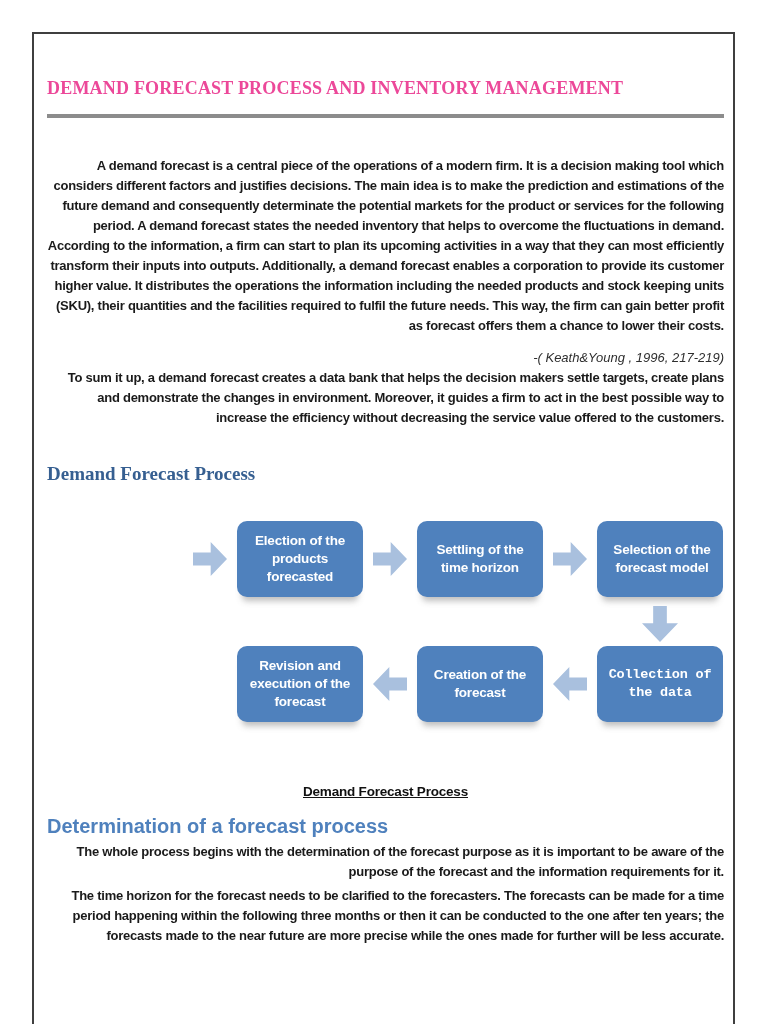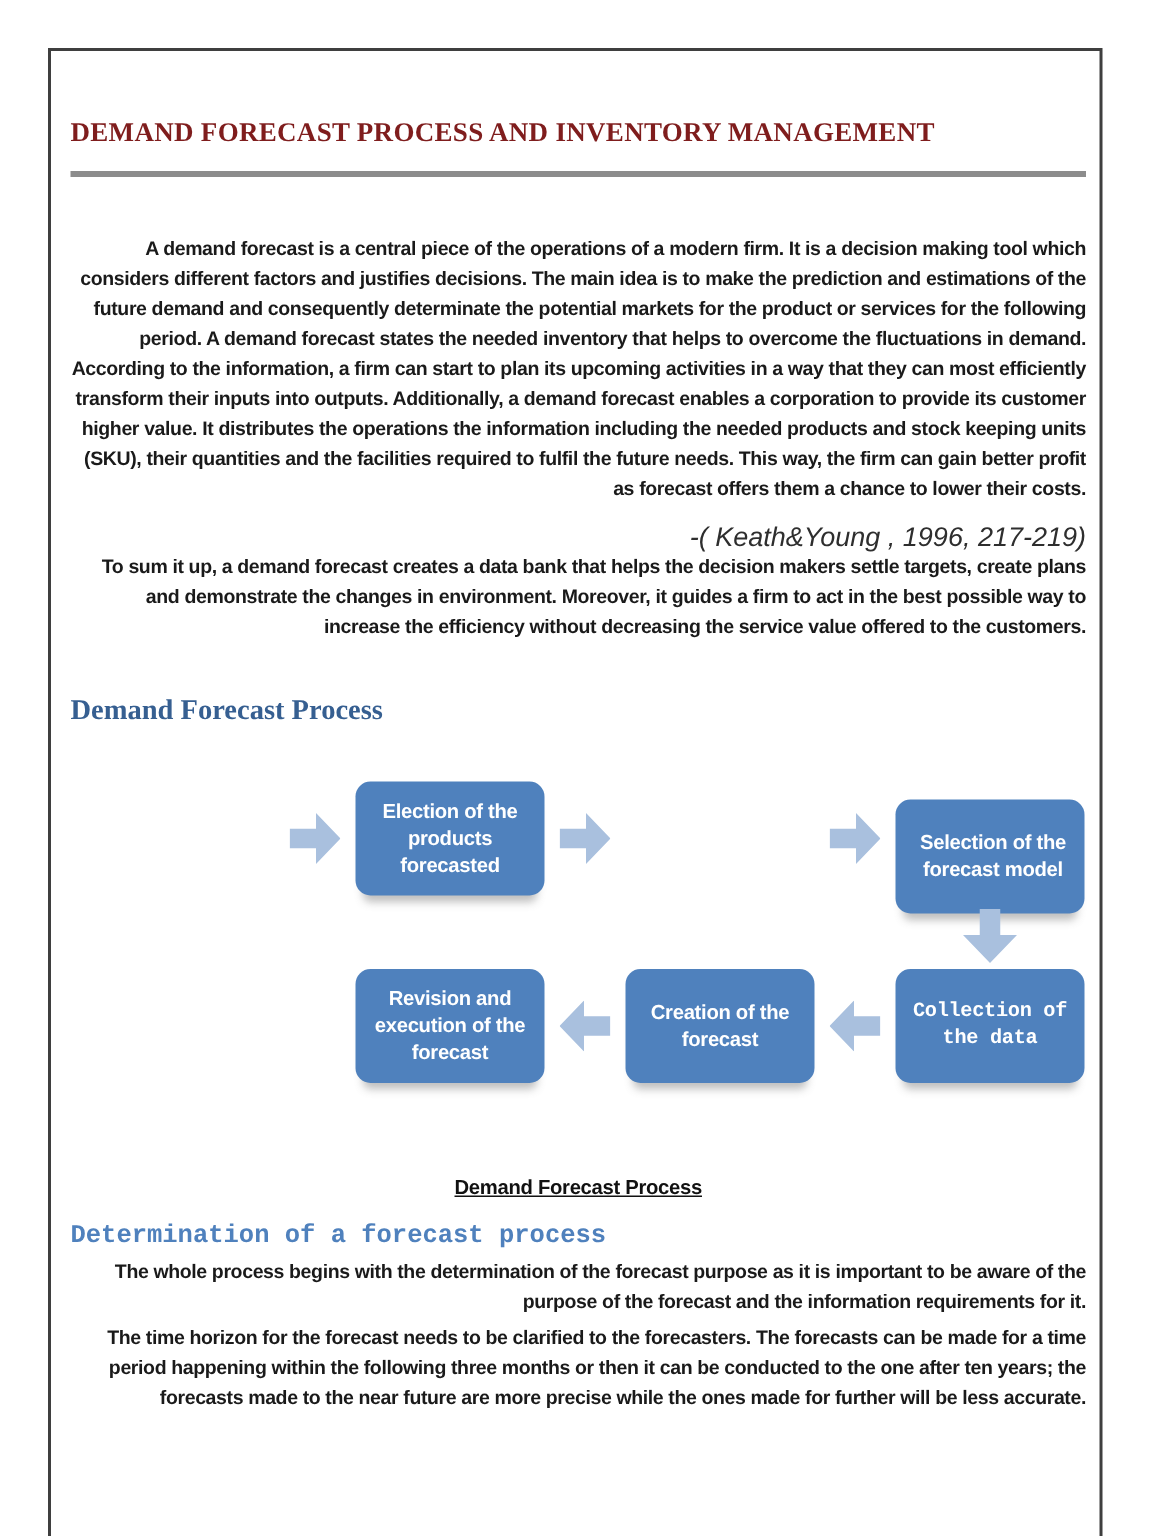--- a/index.html
+++ b/index.html
@@ -8,32 +8,32 @@
   .doc-page {
     position:absolute; left:32px; top:32px; width:703px; height:1200px;
     background:#ffffff; border:2px solid #3f3f3f;
   }
   .content { padding:0 9px 0 13px; }
 
   .title {
     margin-top:44px;
     font-family:"Liberation Serif", serif;
     font-weight:bold; font-size:18px; letter-spacing:.2px;
-    color:#7f1d1d;
+    color:#ec4899;
   }
   .rule { margin-top:15px; height:4px; background:#8C8C8C; }
 
   .body-text {
     font-size:13px; font-weight:bold; letter-spacing:-0.25px;
     line-height:20px; color:#1a1a1a; text-align:right;
   }
   .para1 { margin-top:38px; }
   .citation {
     margin-top:12px; text-align:right; font-style:italic; font-weight:normal;
-    font-size:18px; color:#2e2e2e; line-height:20px; letter-spacing:0;
+    font-size:13px; color:#2e2e2e; line-height:20px; letter-spacing:0;
   }
   .para2 { }
 
   .h1 {
     margin-top:35px;
     font-family:"Liberation Serif", serif; font-weight:bold;
     font-size:19px; color:#365F91;
   }
 
   .flowchart { position:relative; margin-top:36px; height:201px; }
@@ -53,22 +53,22 @@
   .arrow-down { width:36px; height:36px; top:85px; left:595px;
     clip-path:polygon(31% 0, 69% 0, 69% 48%, 100% 48%, 50% 100%, 0 48%, 31% 48%); }
 
   .fig-caption {
     margin-top:62px; text-align:center;
     font-size:13.5px; font-weight:bold; color:#111;
     text-decoration:underline; letter-spacing:-0.2px;
   }
 
   .h2 {
-    font-family:Liberation Mono, monospace; font-weight:bold;
-    font-size:17px; color:#4F81BD;
+    font-family:Liberation Sans, sans-serif; font-weight:bold;
+    font-size:20px; color:#4F81BD;
   }
   .h2a { margin-top:16px; }
   .h2b { margin-top:16px; }
   .sub-body { margin-top:4px; }
 </style>
 </head>
 <body>
 
 <div class="doc-page">
   <div class="content">
@@ -82,22 +82,23 @@
 
     <div class="body-text para2">To sum it up, a demand forecast creates a data bank that helps the decision makers settle targets, create plans and demonstrate the changes in environment. Moreover, it guides a firm to act in the best possible way to increase the efficiency without decreasing the service value offered to the customers.</div>
 
     <div class="h1">Demand Forecast Process</div>
 
     <div class="flowchart">
 
       <div class="arrow arrow-right" style="left:146px;"></div>
       <div class="flow-box" style="left:190px; top:0;">Election of the products forecasted</div>
       <div class="arrow arrow-right" style="left:326px;"></div>
+      <div class="flow-box" style="left:370px; top:0;">Settling of the time horizon</div>
       <div class="arrow arrow-right" style="left:506px;"></div>
-      <div class="flow-box" style="left:550px; top:12px;padding-left:12px;">Selection of the forecast model</div>
+      <div class="flow-box" style="left:550px; top:0;padding-left:12px;">Selection of the forecast model</div>
 
       <div class="arrow arrow-down"></div>
 
       <div class="flow-box" style="left:190px; top:125px;">Revision and execution of the forecast</div>
       <div class="arrow arrow-left" style="left:326px;"></div>
       <div class="flow-box" style="left:370px; top:125px;">Creation of the forecast</div>
       <div class="arrow arrow-left" style="left:506px;"></div>
       <div class="flow-box" style="left:550px; top:125px;font-family:Liberation Mono, monospace;">Collection of the data</div>
     </div>
 

